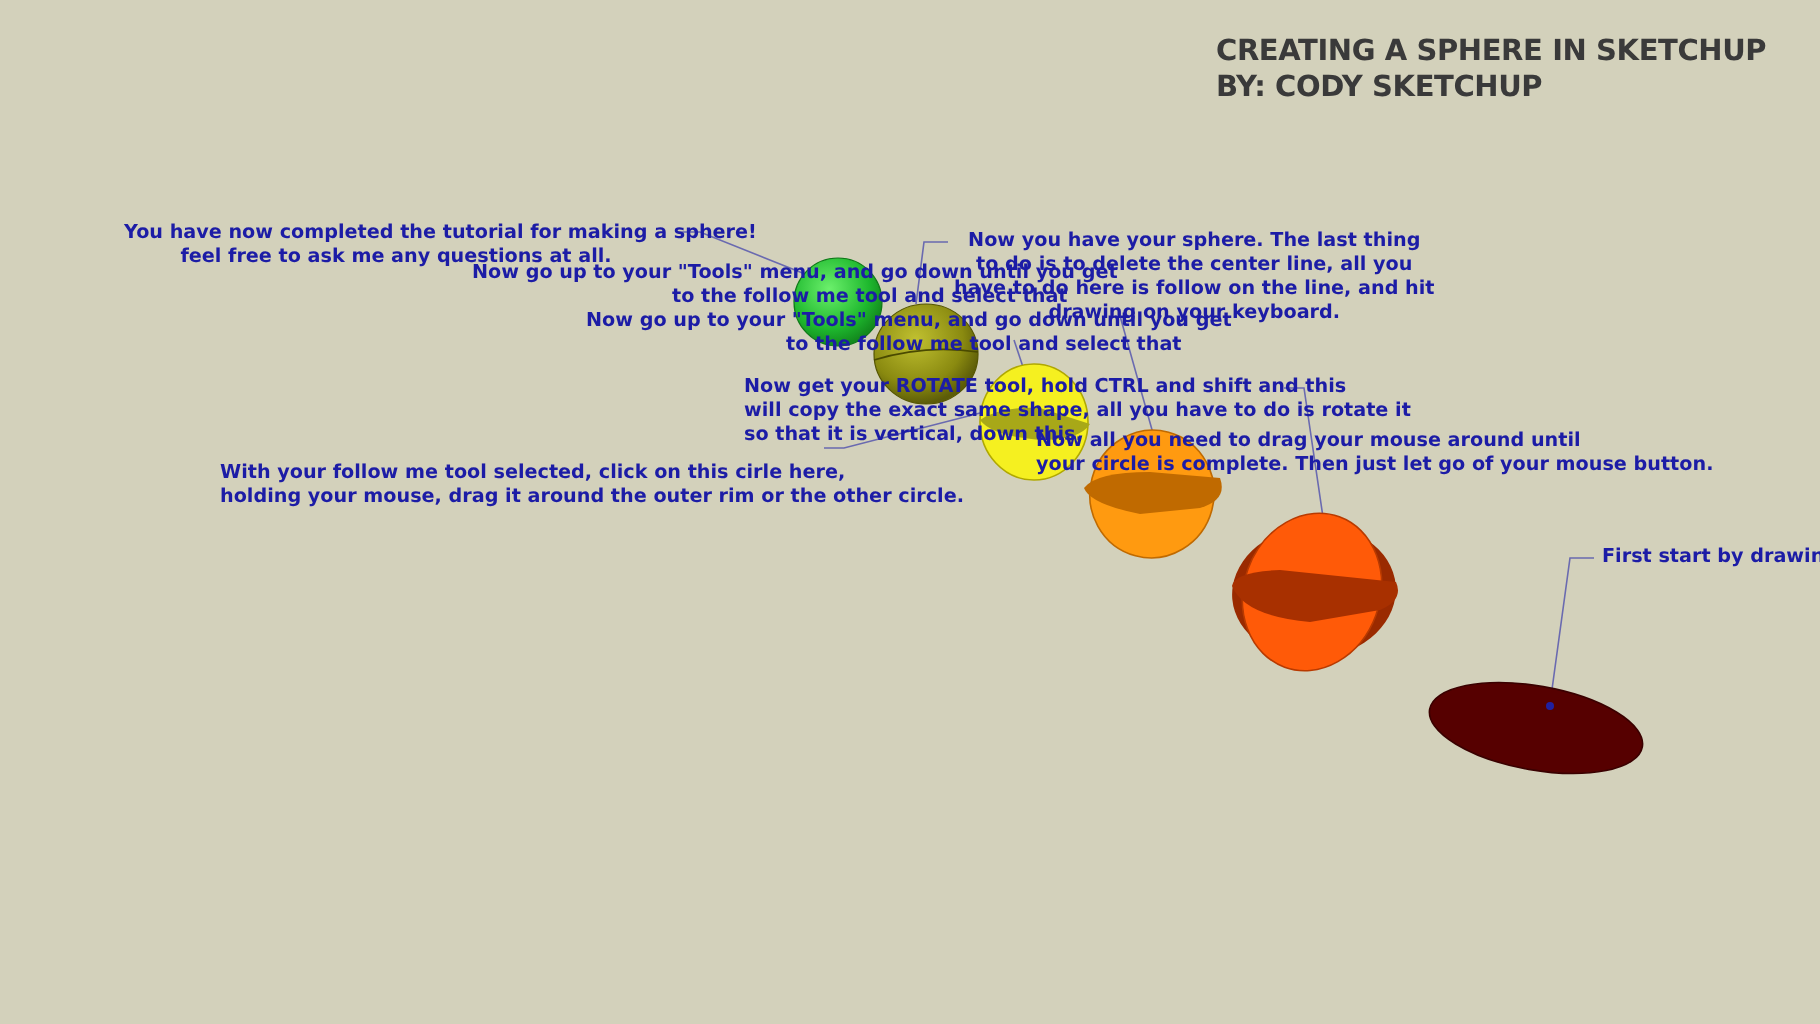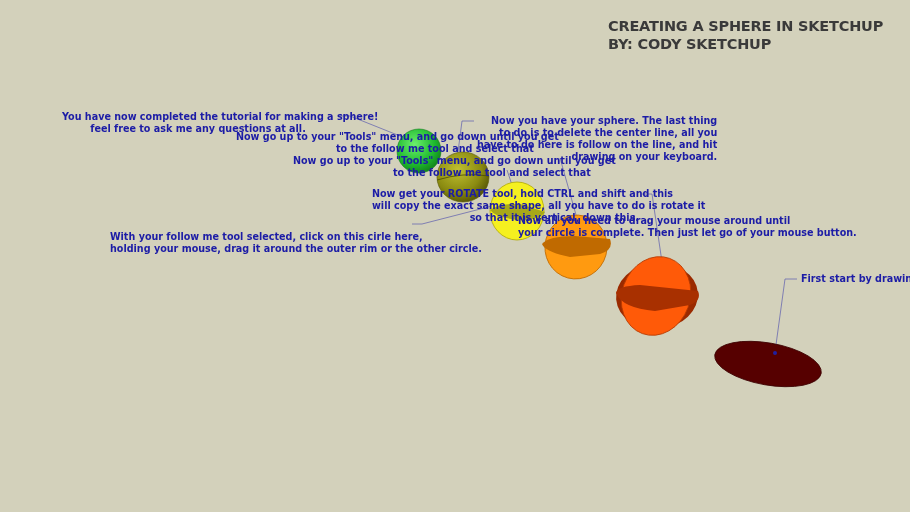--- a/index.html
+++ b/index.html
@@ -1,20 +1,20 @@
 <!DOCTYPE html>
 <html><head>
 <meta charset="utf-8">
 <style>
   html, body { margin:0; padding:0; }
   body { width:910px; height:512px; background:#d3d1bb; position:relative; overflow:hidden; font-family:"DejaVu Sans", sans-serif; }
   .title { position:absolute; left:608px; top:5px; font-family:"DejaVu Sans", sans-serif; font-weight:bold; font-size:14.5px; line-height:18px; color:#3a3a3a; letter-spacing:-0.2px;margin-top:12px; }
   .note { position:absolute; color:#1c1ca6; font-size:9.6px; line-height:12px; white-space:nowrap;font-weight:bold; }
-  .r { text-align:right; }
-  .l { text-align:right; }
+  .r { }
+  .l { text-align:center; }
   .c { text-align:center; }
   svg.scene { position:absolute; left:0; top:0; }
 </style>
 </head>
 <body>
 
 <svg class="scene" width="910" height="512" viewBox="0 0 910 512">
   <defs>
     <radialGradient id="gGreen" cx="40%" cy="35%" r="65%">
       <stop offset="0%" stop-color="#6cf06c"></stop>

